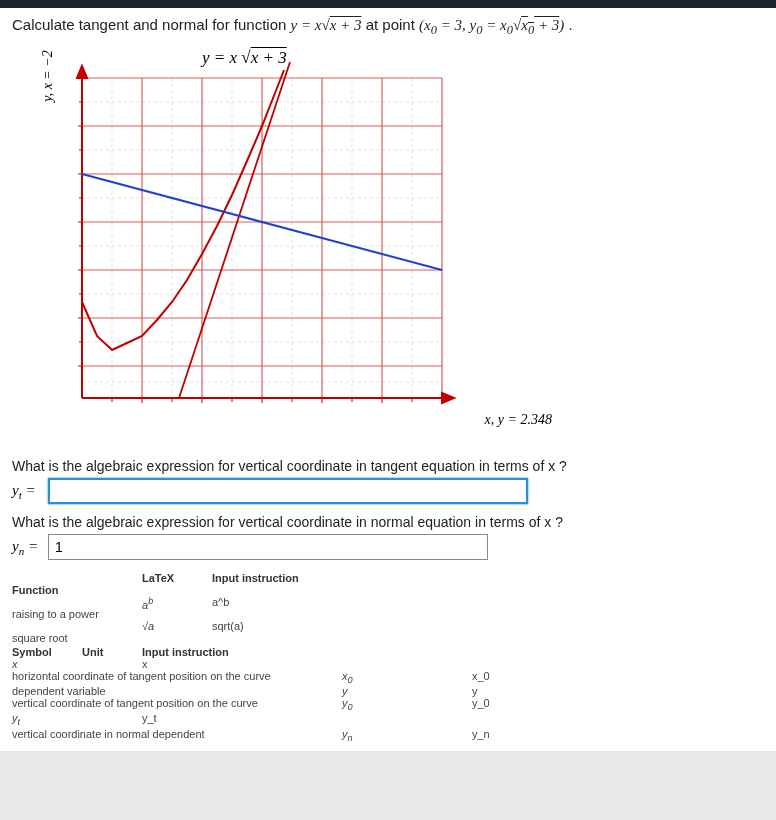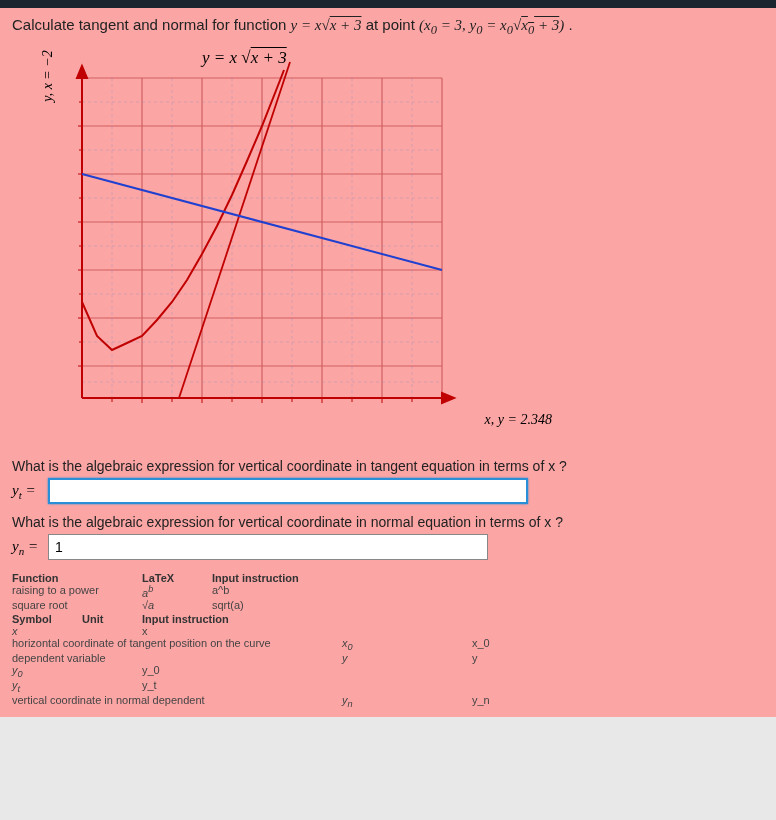--- a/index.html
+++ b/index.html
@@ -9,21 +9,21 @@
     width: 776px;
     height: 820px;
     overflow: hidden;
     position: relative;
   }
   .top-bar {
     background: #1a2530;
     height: 8px;
   }
   .content {
-    background: #fca5a5;
+    background: #ffffff;
     padding: 8px 12px;
   }
   .question {
     font-size: 15px;
     color: #222;
     margin-bottom: 8px;
   }
   .math-i { font-style: italic; font-family: 'Times New Roman', serif; }
   .sqrt { font-family: 'Times New Roman', serif; }
   .graph-area {
@@ -86,21 +86,21 @@
     border: 2px solid #2a8fd6;
     box-shadow: 0 0 2px #2a8fd6;
   }
   .legend {
     margin-top: 12px;
     font-size: 11px;
     color: #444;
   }
   .legend-row { display: flex; }
   .legend-header { font-weight: bold; color: #333; }
-  .col-func { width: 130px; }
+  .col-func { width: 130px; margin-top: 12px; }
   .col-latex { width: 70px; }
   .col-instr { width: 140px; }
   .col-qty { width: 330px; }
   .col-sym { width: 70px; }
   .col-unit { width: 60px; }
   .col-instr2 { width: 130px; }
   svg { display: block; }
   .radical { text-decoration: overline; }
 </style>
 </head>
@@ -248,20 +248,21 @@
       <div class="col-unit"></div>
       <div class="col-instr2">x_0</div>
     </div>
     <div class="legend-row">
       <div class="col-qty">dependent variable</div>
       <div class="col-sym"><i>y</i></div>
       <div class="col-unit"></div>
       <div class="col-instr2">y</div>
     </div>
     <div class="legend-row">
+      <div class="col-qty">vertical coordinate of tangent position on the curve</div>
       <div class="col-sym"><i>y<sub>0</sub></i></div>
       <div class="col-unit"></div>
       <div class="col-instr2">y_0</div>
     </div>
     <div class="legend-row">
       <div class="col-sym"><i>y<sub>t</sub></i></div>
       <div class="col-unit"></div>
       <div class="col-instr2">y_t</div>
     </div>
     <div class="legend-row">

